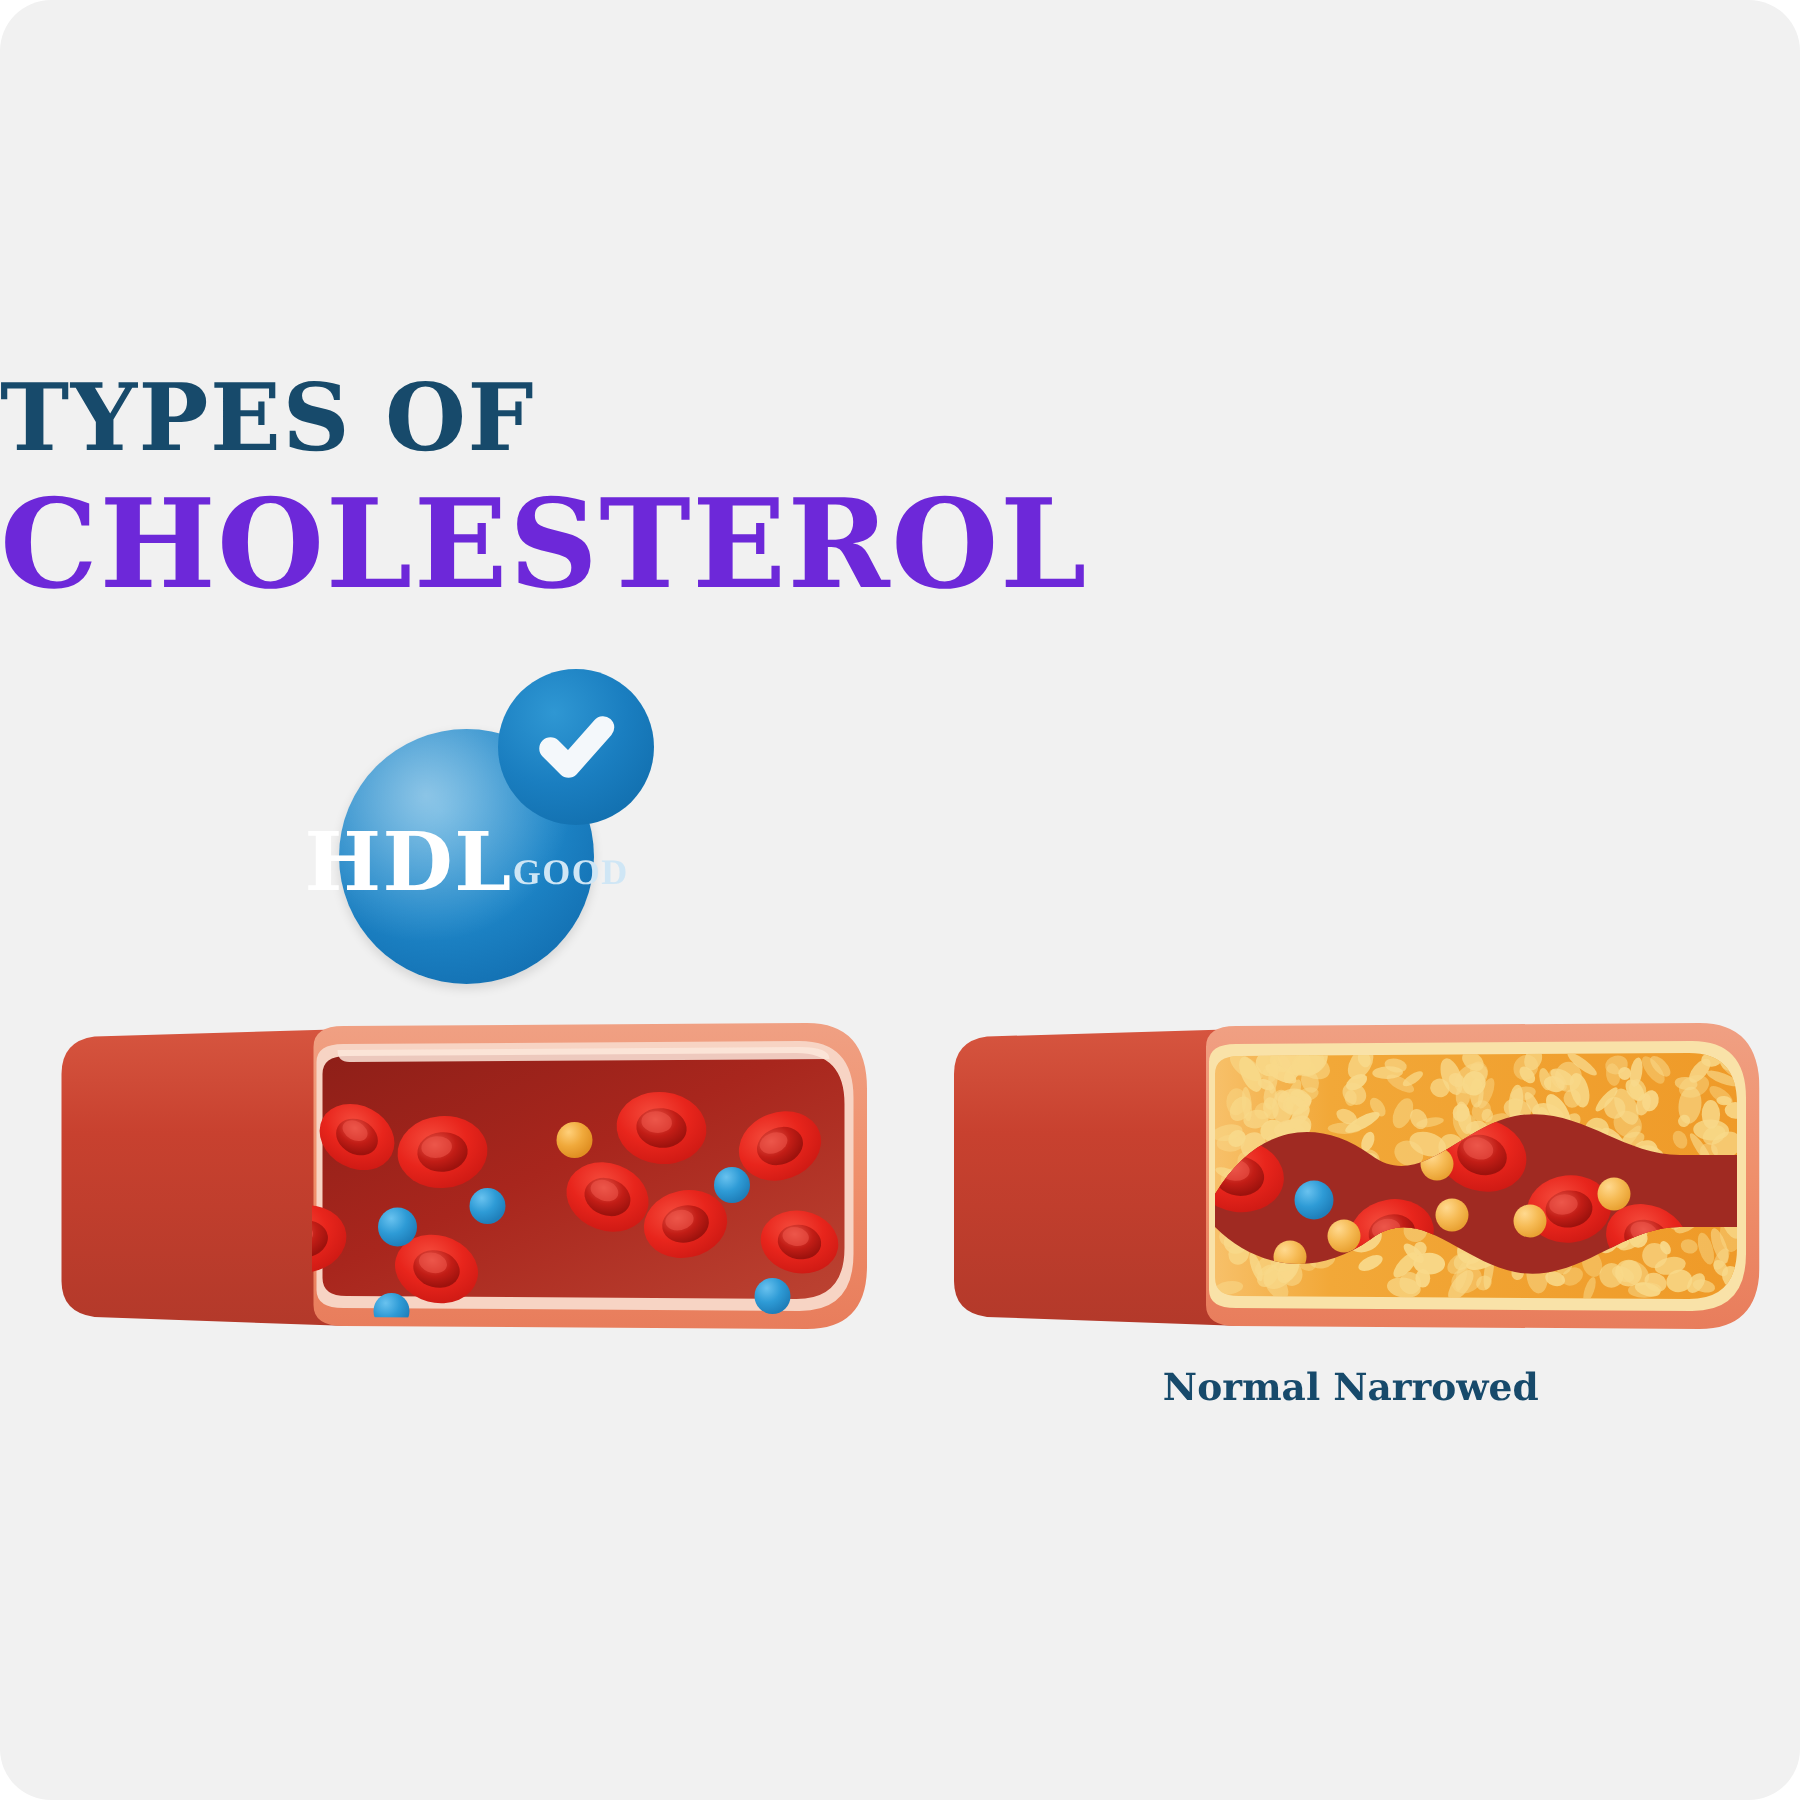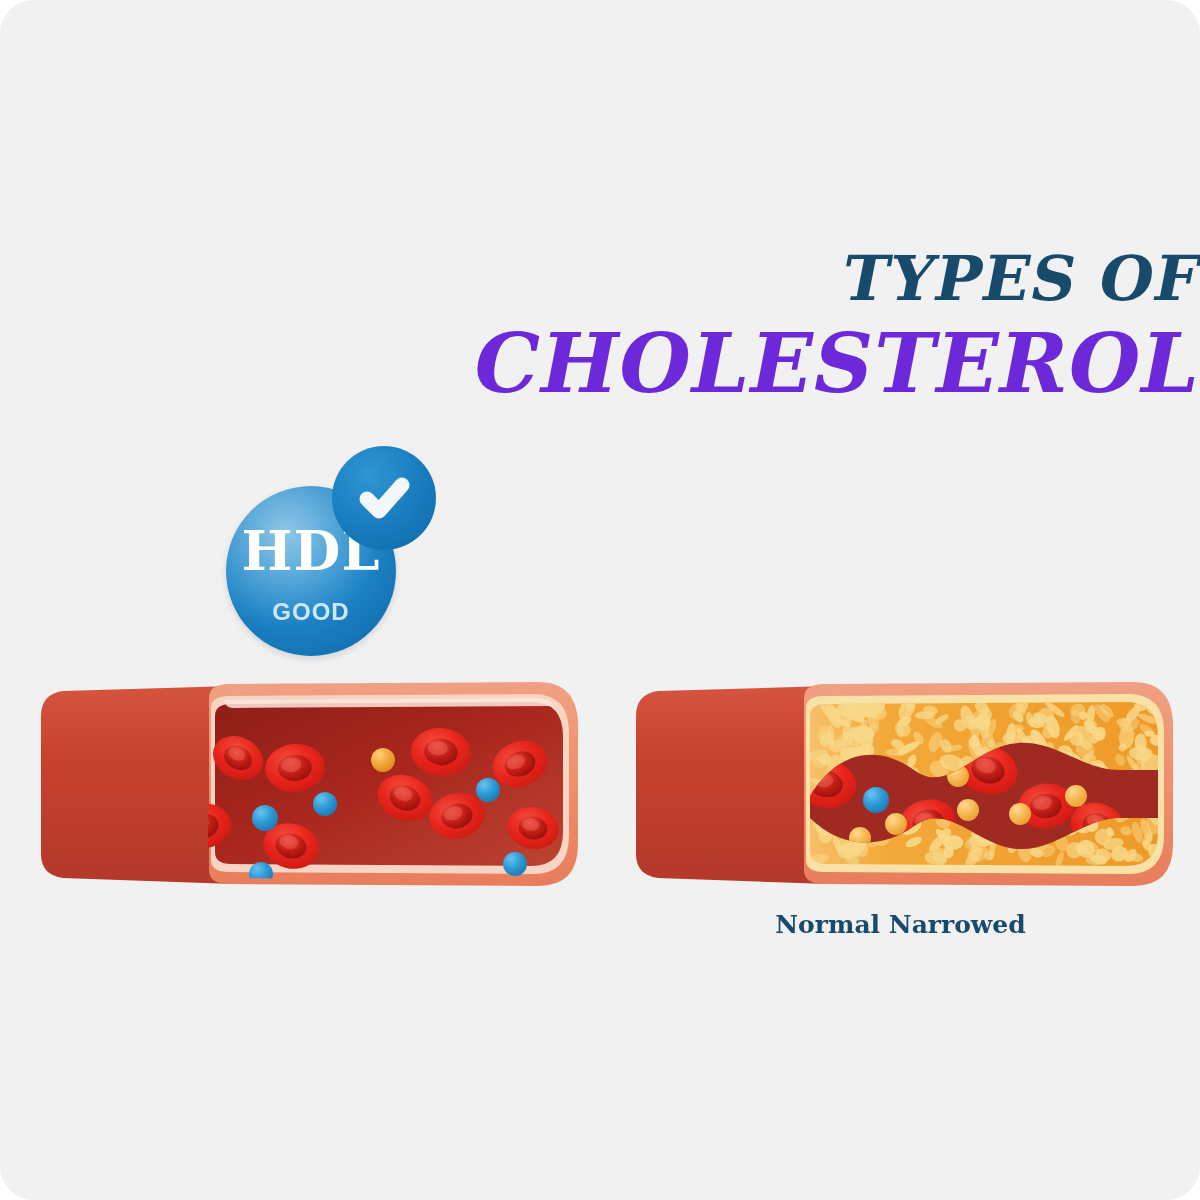--- a/index.html
+++ b/index.html
@@ -21,22 +21,21 @@
     border-radius: 34px;
     overflow: hidden;
   }
 
   
   .title-block {
     position: absolute;
     left: 0;
     top: 248px;
     width: 1200px;
-    text-align: right;
-    font-style: italic;
+    text-align: left;
   }
   .title-line1 {
     font-family: "DejaVu Serif", serif;
     font-weight: bold;
     font-size: 62px;
     letter-spacing: 1px;
     color: #174a6b;
     line-height: 1.0;
     display: block;
   }
@@ -58,21 +57,20 @@
     height: 210px;
   }
   .badge-main {
     position: absolute;
     left: 0;
     top: 40px;
     width: 170px;
     height: 170px;
     border-radius: 50%;
     display: flex;
-    flex-direction: column;
     align-items: center;
     justify-content: center;
     box-shadow: 0 3px 7px rgba(0,0,0,0.12);
   }
   .badge-main.hdl {
     background:
       radial-gradient(circle at 34% 26%, rgba(255,255,255,0.42) 0%, rgba(255,255,255,0.16) 34%, rgba(255,255,255,0) 58%),
       radial-gradient(circle at 40% 32%, #3e9fd8 0%, #1e86c8 46%, #1472b4 78%, #0f63a2 100%);
   }
   .badge-main.ldl {
@@ -83,21 +81,21 @@
   .badge-acronym {
     font-family: "DejaVu Serif", serif;
     font-weight: bold;
     font-size: 54px;
     line-height: 1;
     color: #ffffff;
     letter-spacing: 1px;
     margin-top: 6px;
   }
   .badge-sub {
-    font-family: Liberation Sans, sans-serif;
+    font-family: Liberation Serif, serif;
     font-weight: bold;
     font-size: 24px;
     line-height: 1;
     letter-spacing: 1px;
     margin-top: 22px;
   }
   .badge-sub.hdl { color: #cfe6f5; }
   .badge-sub.ldl { color: #fbe2be; }
 
   .badge-mark {

